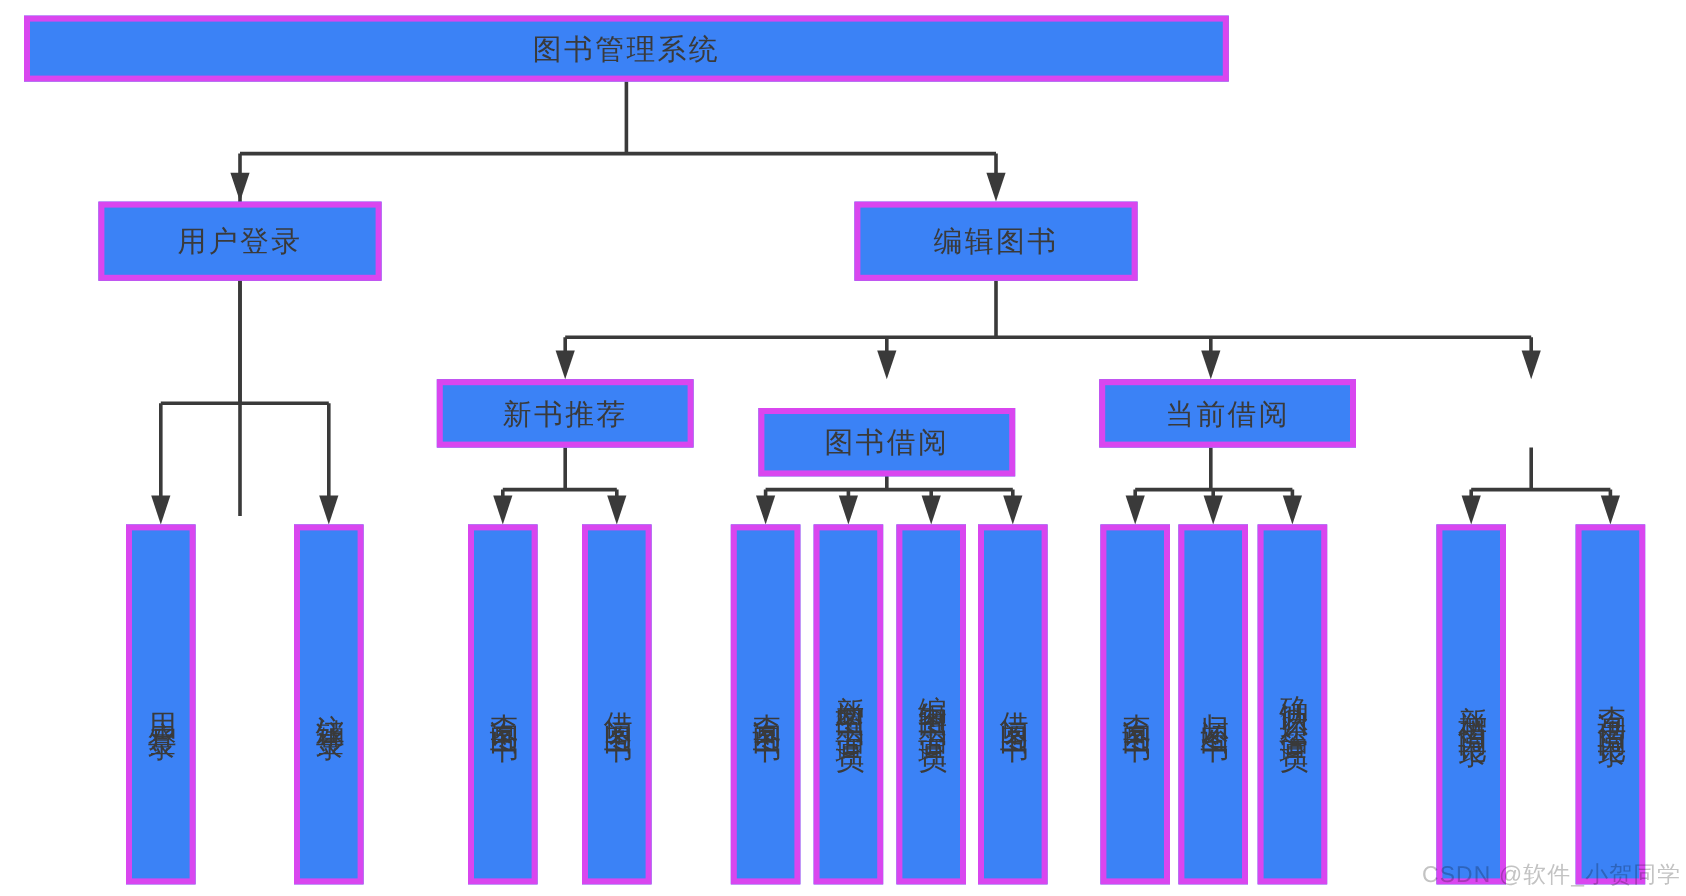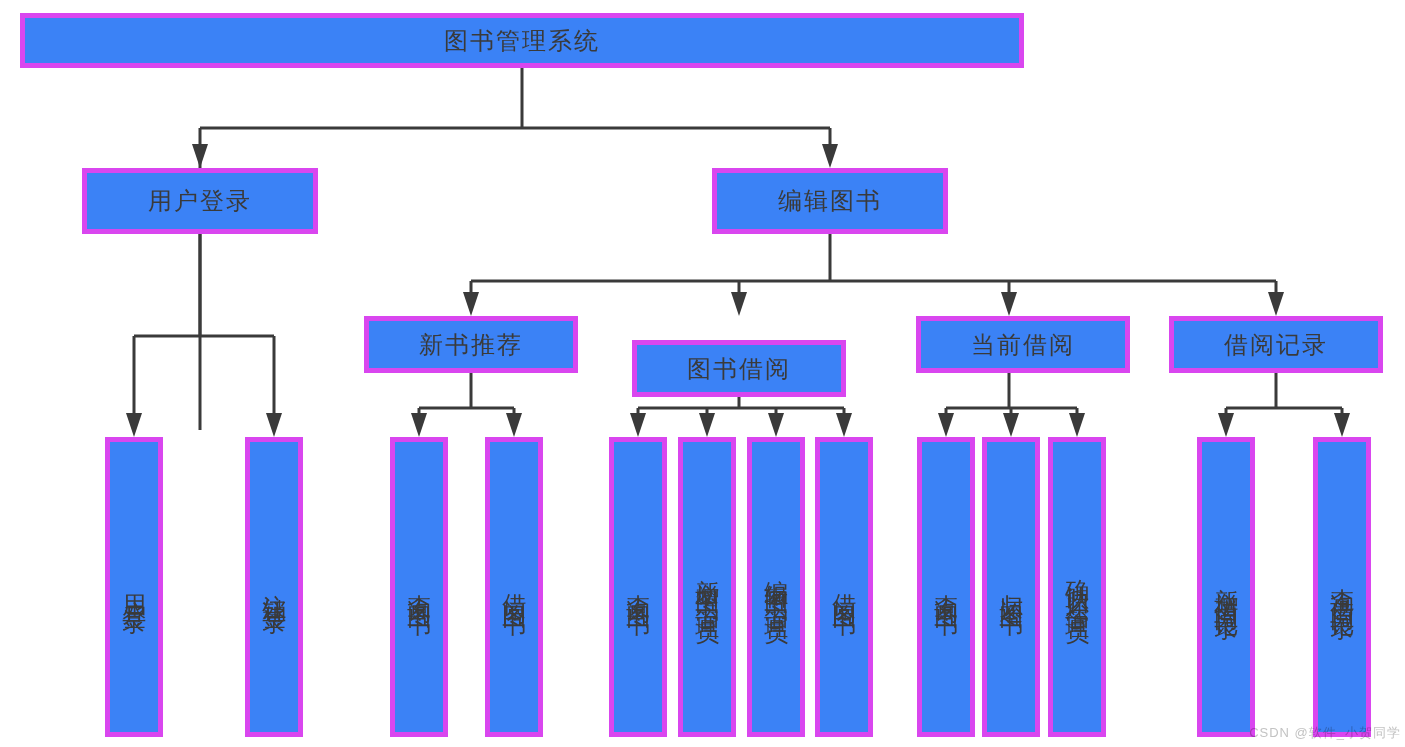--- a/index.html
+++ b/index.html
@@ -42,21 +42,21 @@
   }
   
   .root-box   { left: 20px;  top: 13px;  width: 1004px; height: 55px; }
   .l2-box     { top: 168px; height: 66px; width: 236px; }
   .l3-box     { top: 316px; height: 57px; width: 214px; }
   .leaf-box   { top: 437px; height: 300px; width: 58px; }
   .watermark {
     position: absolute;
     right: 4px;
     bottom: 5px;
-    font-size: 13px;
+    font-size: 19px;
     letter-spacing: 1px;
     color: #c3c3c3;
     mix-blend-mode: multiply;
     white-space: nowrap;
     z-index: 5;
     text-align: center;
   }
 </style>
 </head>
 <body>
@@ -119,23 +119,20 @@
 
   <div class="box l3-box" style="left:364px;">
     <span class="hlabel">新书推荐</span>
   </div>
   <div class="box l3-box" style="left:632px;margin-top:24px;">
     <span class="hlabel">图书借阅</span>
   </div>
   <div class="box l3-box" style="left:916px;">
     <span class="hlabel">当前借阅</span>
   </div>
-  <div class="box l3-box" style="left:1169px;">
-    <span class="hlabel">借阅记录</span>
-  </div>
 
   <div class="box leaf-box vbox" style="left:105px;">
     <span class="vlabel">用户登录</span>
   </div>
   <div class="box leaf-box vbox" style="left:245px;">
     <span class="vlabel">注销登录</span>
   </div>
 
   <div class="box leaf-box vbox" style="left:390px;">
     <span class="vlabel">查询图书</span>

